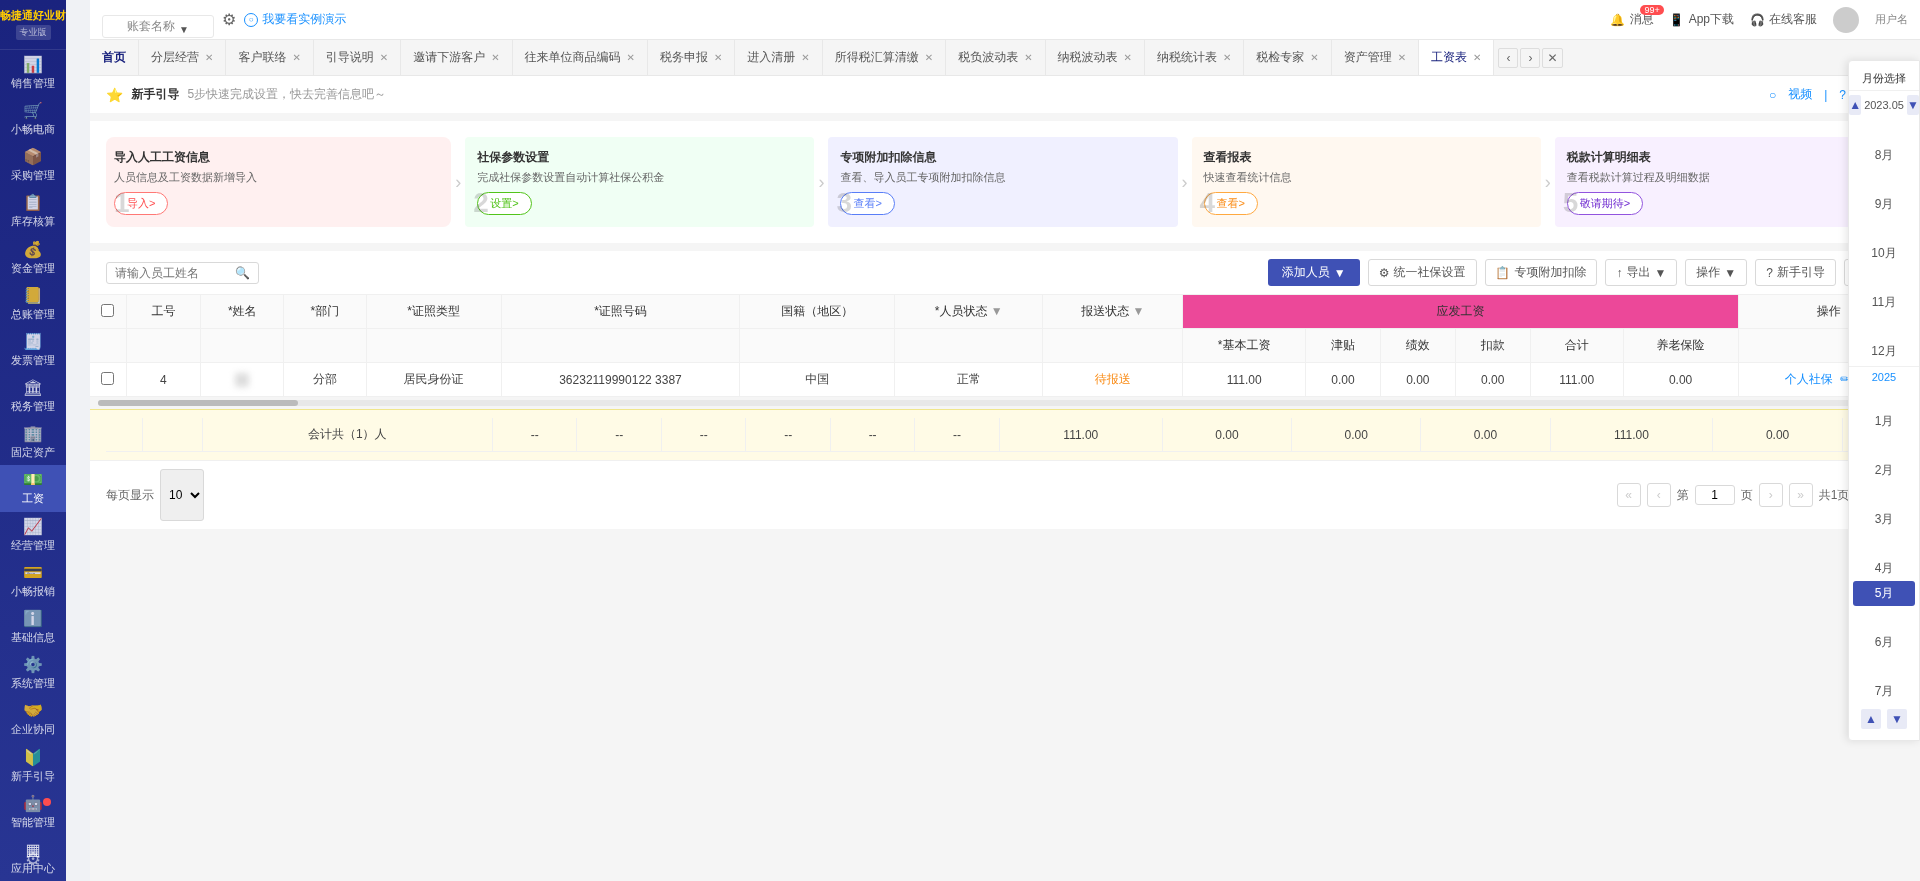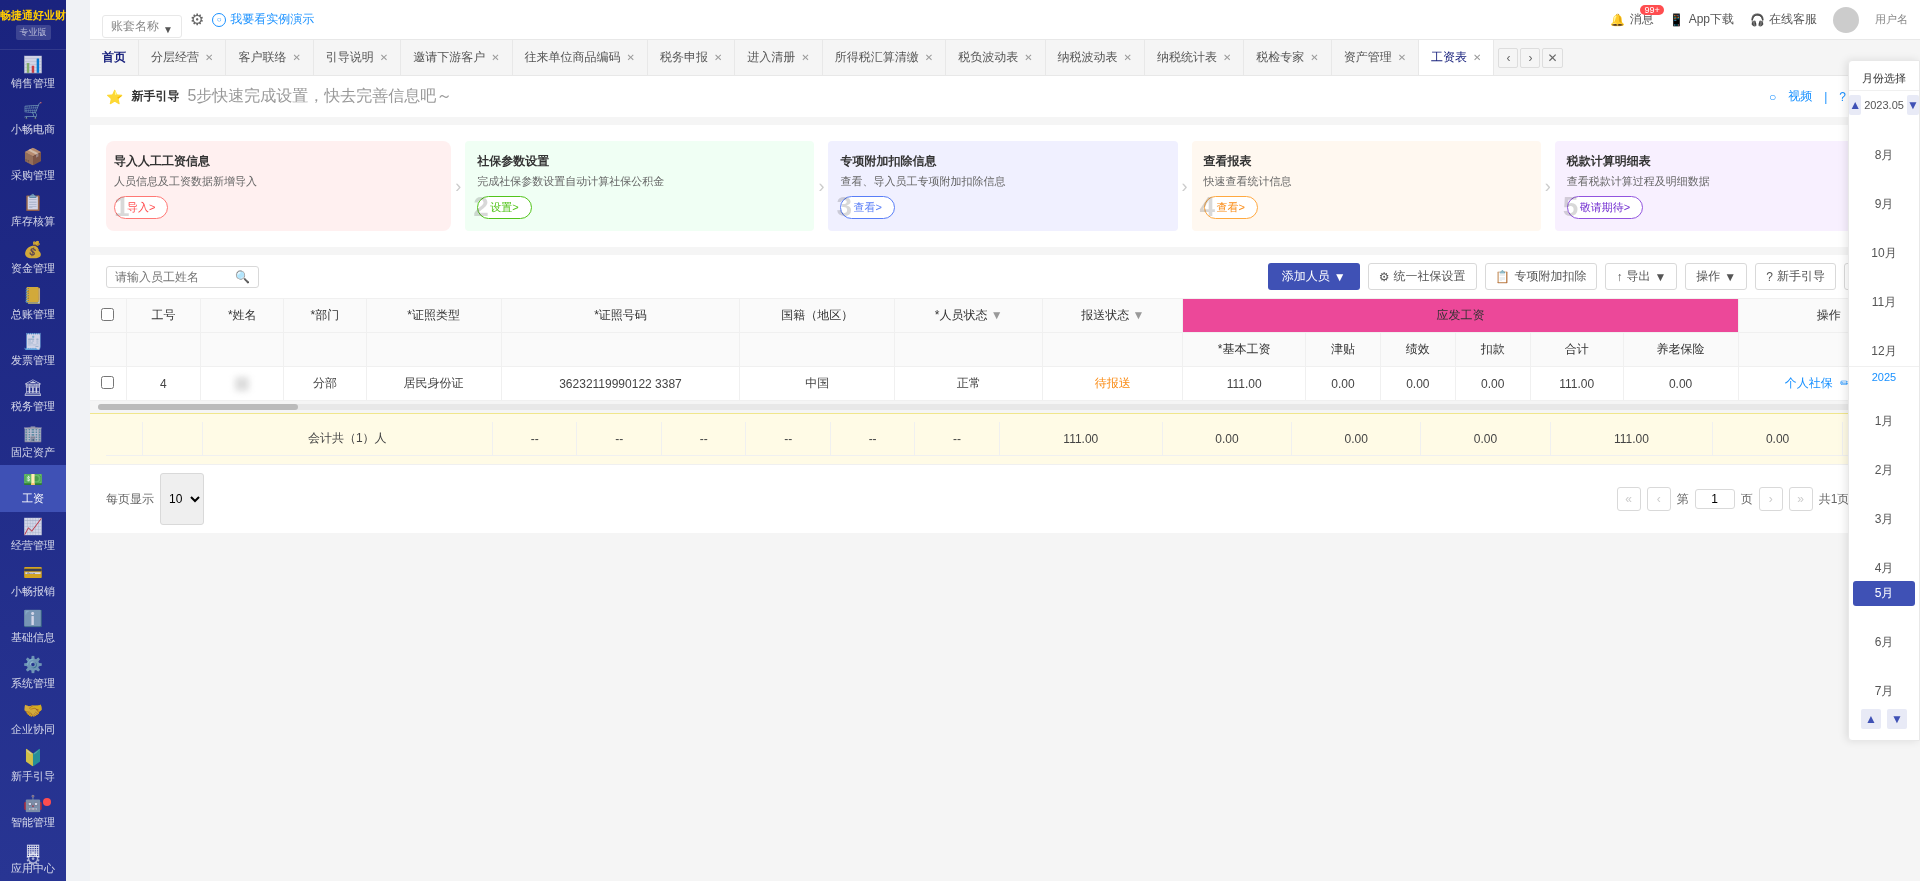--- a/index.html
+++ b/index.html
@@ -34,21 +34,21 @@
       margin-left: 90px; height: 881px; display: flex; flex-direction: column;
     }
 
     
     .topbar {
       height: 40px; background: #fff; display: flex; align-items: center;
       padding: 0 12px; border-bottom: 1px solid #e8e8e8; justify-content: space-between;
       flex-shrink: 0;
     }
     .topbar-left { display: flex; align-items: center; gap: 8px; }
-    .topbar-dropdown { display: flex; align-items: flex-end; gap: 4px; padding: 2px 8px; border: 1px solid #e8e8e8; border-radius: 3px; cursor: pointer; color: #555; margin-top: 14px; }
+    .topbar-dropdown { display: flex; align-items: flex-end; gap: 4px; padding: 2px 24px; border: 1px solid #e8e8e8; border-radius: 3px; cursor: pointer; color: #555; margin-top: 14px; }
     .topbar-gear { color: #666; cursor: pointer; font-size: 16px; }
     .topbar-demo { display: flex; align-items: center; gap: 4px; color: #1890ff; cursor: pointer; font-size: 12px; }
     .topbar-right { display: flex; align-items: center; gap: 16px; }
     .topbar-msg { position: relative; display: flex; align-items: center; gap: 4px; cursor: pointer; color: #555; }
     .badge { background: #ff4d4f; color: white; font-size: 9px; padding: 0px 4px; border-radius: 8px; position: absolute; top: -6px; right: -10px; }
     .topbar-app { display: flex; align-items: center; gap: 4px; color: #555; cursor: pointer; }
     .topbar-service { display: flex; align-items: center; gap: 4px; color: #555; cursor: pointer; }
     .topbar-avatar { width: 26px; height: 26px; background: #ccc; border-radius: 50%; cursor: pointer; }
     .topbar-username { color: #555; cursor: pointer; }
 
@@ -80,21 +80,21 @@
     }
 
     
     .guide-banner {
       background: white; padding: 10px 16px; margin-bottom: 8px;
       display: flex; align-items: center; justify-content: space-between;
     }
     .guide-banner-left { display: flex; align-items: center; gap: 8px; }
     .guide-icon { color: #faad14; font-size: 14px; }
     .guide-title { font-weight: bold; color: #333; }
-    .guide-subtitle { color: #999; font-size: 16px; }
+    .guide-subtitle { color: #999; font-size: 12px; }
     .guide-banner-right { display: flex; align-items: center; gap: 12px; color: #1890ff; font-size: 12px; }
     .guide-banner-right span { cursor: pointer; }
     .guide-close { color: #999; cursor: pointer; }
 
     
     .steps-section {
       background: white; padding: 16px; margin-bottom: 8px; display: flex; gap: 0; align-items: stretch;
     }
     .step-card {
       flex: 1; padding: 12px; position: relative; min-height: 90px;

